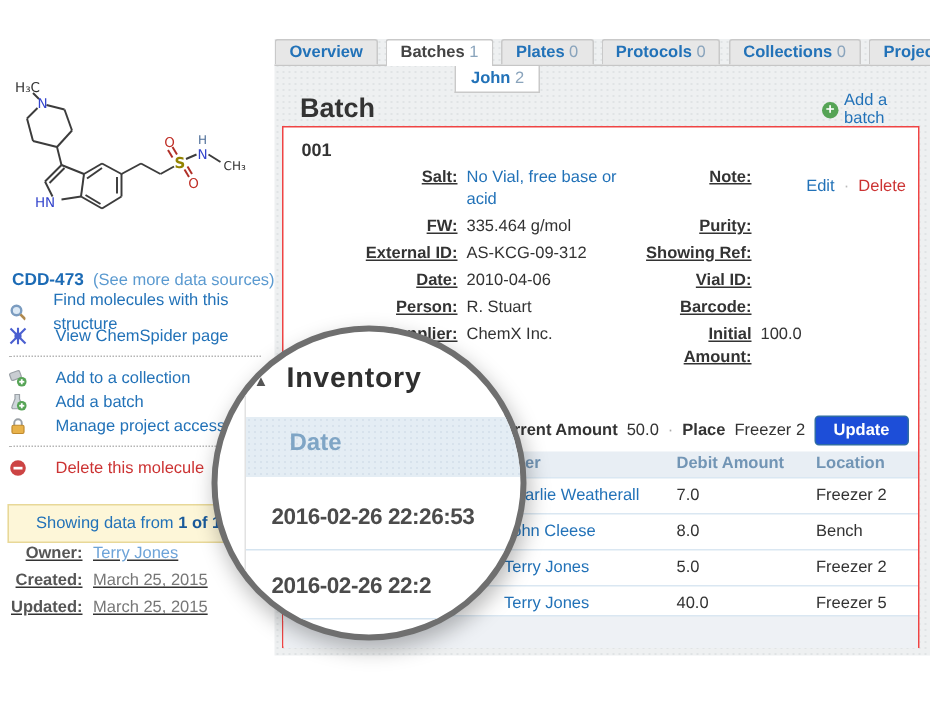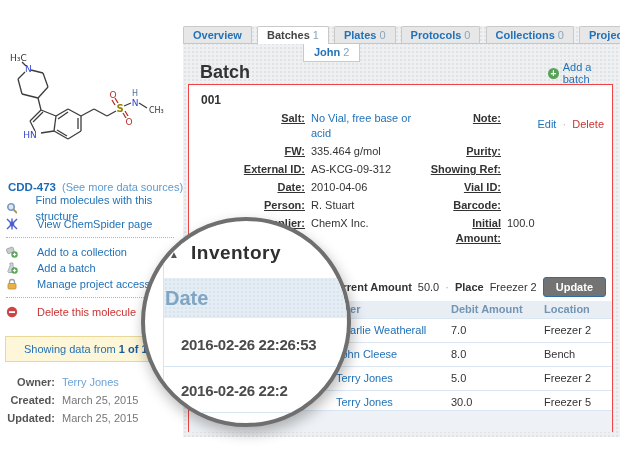--- a/index.html
+++ b/index.html
@@ -36,21 +36,21 @@
   .edit-del .lnk-del{color:#cc3333;cursor:pointer;}
   .fields{left:0;top:26px;right:4px;}
   .frow{display:grid;grid-template-columns:122px 118px 78px auto;line-height:15px;margin-bottom:3px;}
   .frow .lab{text-align:right;font-weight:bold;padding-right:6px;text-decoration:underline;}
   .frow .val{padding-left:0;}
   .frow .link{color:#2272b8;cursor:pointer;}
 
   .inv-controls{top:192px;right:6px;height:20px;display:flex;align-items:center;gap:6px;}
   .inv-controls .b{font-weight:bold;}
   .inv-controls .dot{color:#aaa;}
-  .update-btn{background:#737373;border:1px solid #2f6da3;border-radius:3px;color:#fff;font-weight:bold;
+  .update-btn{background:#1d4ed8;border:1px solid #2f6da3;border-radius:3px;color:#fff;font-weight:bold;
        font-size:11px;padding:3px 12px;cursor:pointer;}
 
   .inv-table{left:0;right:0;top:216px;}
   .trow{display:grid;grid-template-columns:262px 93px auto;height:23px;line-height:23px;background:#fff;
         border-top:1px solid #dae7f2;}
   .trow .c1{padding-left:147px;}
   .thead{height:17px;line-height:17px;background:#e8eef4;border-top:none;color:#7295b5;font-weight:bold;}
   .trow .name{color:#2272b8;cursor:pointer;}
   .tfoot{left:0;right:0;top:325px;height:21px;background:#eef1f5;border-top:1px solid #dae7f2;}
 
@@ -60,36 +60,36 @@
   .cdd-id{color:#1c6bb5;font-weight:bold;font-size:11.5px;cursor:pointer;}
   .cdd-more{color:#5b9ad0;margin-left:3px;cursor:pointer;}
   .side-actions{left:6px;top:200px;width:172px;}
   .side-actions .row{height:16px;line-height:16px;display:flex;align-items:center;gap:19px;color:#2272b8;cursor:pointer;}
   .side-actions .row.red{color:#cc3333;}
   .dotted{border-top:1px dotted #b5b5b5;margin:5px 0 6px;width:168px;}
   .note-box{left:5px;top:336px;width:170px;height:26px;line-height:25px;background:#fdf6d8;
        border:1px solid #e8d898;padding-left:18px;box-sizing:border-box;white-space:nowrap;overflow:hidden;}
   .note-box .p{color:#2272b8;}
   .note-box .b{color:#1a5a9a;font-weight:bold;}
-  .meta{left:0;top:373px;width:178px;}
+  .meta{left:0;top:360px;width:178px;text-decoration:underline;}
   .meta .mrow{height:18px;line-height:18px;display:flex;}
   .meta .ml{width:55px;text-align:right;font-weight:bold;color:#555;}
   .meta .mv{margin-left:7px;color:#777;}
   .meta .mv.link{color:#6da3d8;cursor:pointer;}
 
   
   .magnifier{left:141px;top:217px;width:210px;height:210px;border-radius:50%;
       border:4px solid #6f6f6f;background:#fff;box-sizing:border-box;overflow:hidden;z-index:50;
       box-shadow:2px 6px 14px rgba(0,0,0,0.28);}
   .mag-vline{left:18px;top:0;bottom:0;width:1px;background:#e2e2e2;}
   .mag-title{left:46px;top:21px;font-size:19px;font-weight:bold;color:#2f2f2f;letter-spacing:0.5px;}
   .mag-tri{left:24px;top:28px;font-size:10px;color:#555;}
   .mag-band{left:19px;top:57px;right:0;height:40px;background:#e4edf4;
       background-image:radial-gradient(#d7e2ec 0.8px,transparent 0.9px);background-size:4px 4px;}
-  .mag-date-h{left:1px;top:9px;font-size:20px;font-weight:bold;color:#7fa5c5;position:absolute;}
+  .mag-date-h{left:29px;top:9px;font-size:16px;font-weight:bold;color:#7fa5c5;position:absolute;}
   .mag-row{left:36px;font-size:15px;font-weight:bold;color:#4b4b4b;letter-spacing:-0.3px;white-space:nowrap;}
   .mag-sep{left:19px;right:0;height:1px;background:#d5e4f0;}
 
   svg text{font-family:"DejaVu Sans",sans-serif;}
 </style>
 </head>
 <body>
 
 <div class="page">
 
@@ -185,21 +185,21 @@
         <span>8.0</span>
         <span>Bench</span>
       </div>
       <div class="trow">
         <span class="c1 name">Terry Jones</span>
         <span>5.0</span>
         <span>Freezer 2</span>
       </div>
       <div class="trow">
         <span class="c1 name">Terry Jones</span>
-        <span>30.0</span>
+        <span>40.0</span>
         <span>Freezer 5</span>
       </div>
     </div>
     <div class="abs tfoot"></div>
   </div>
 
   <svg class="abs mol-box" viewBox="0 0 160 164" width="160" height="164">
     <g stroke="#3c3c3c" stroke-width="1.3" fill="none">
       <line x1="14" y1="50" x2="18" y2="54"></line>
       <line x1="23" y1="58" x2="35" y2="61"></line>

